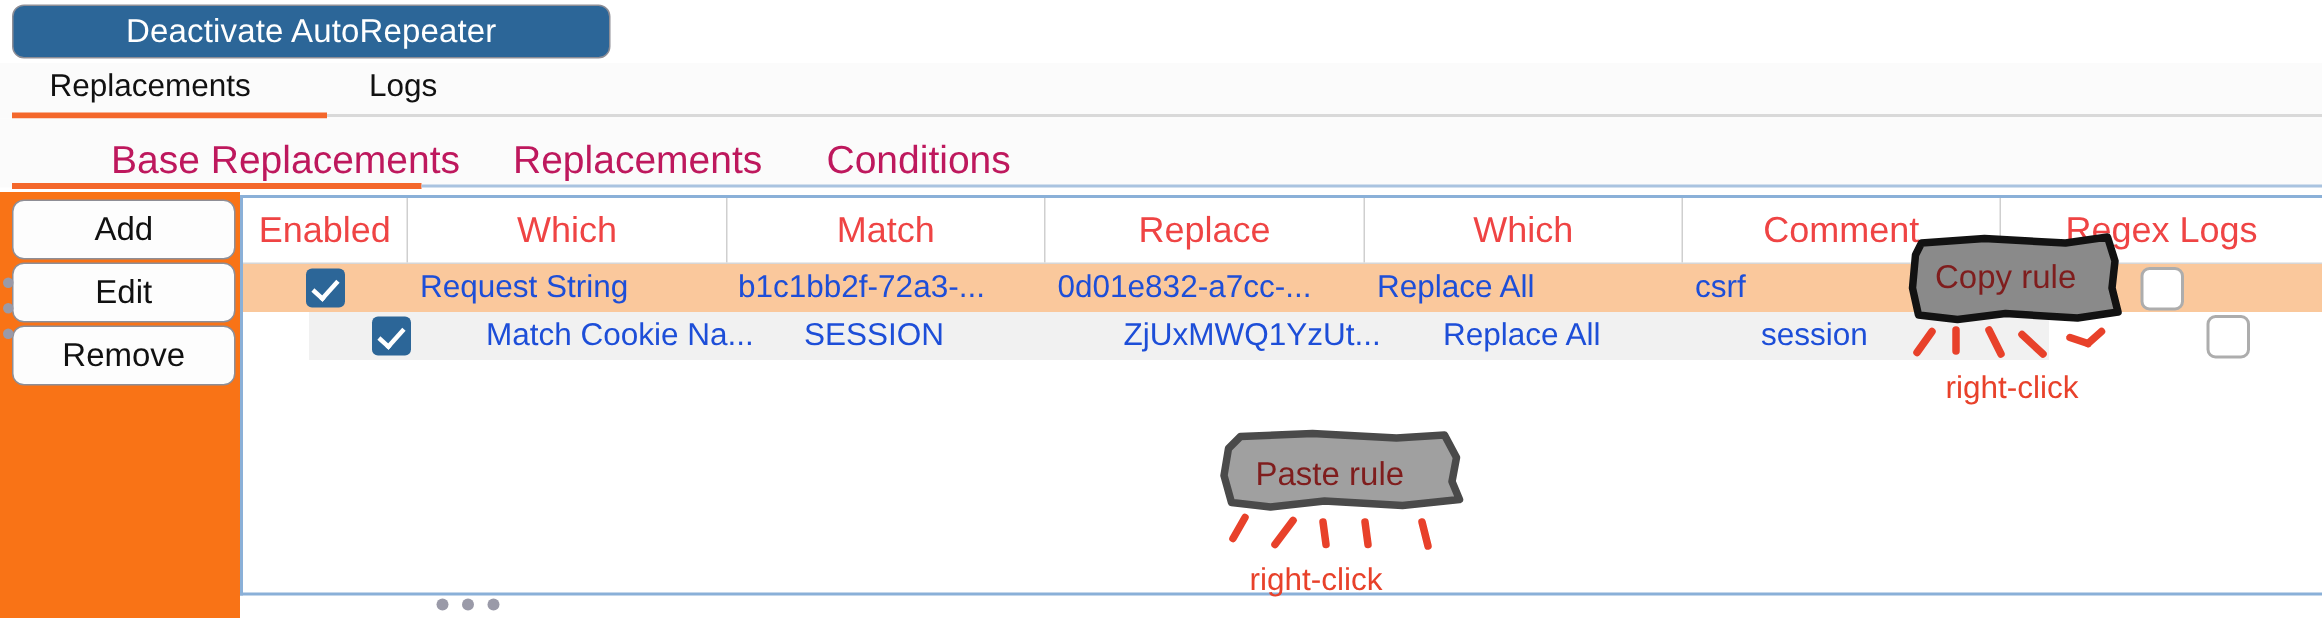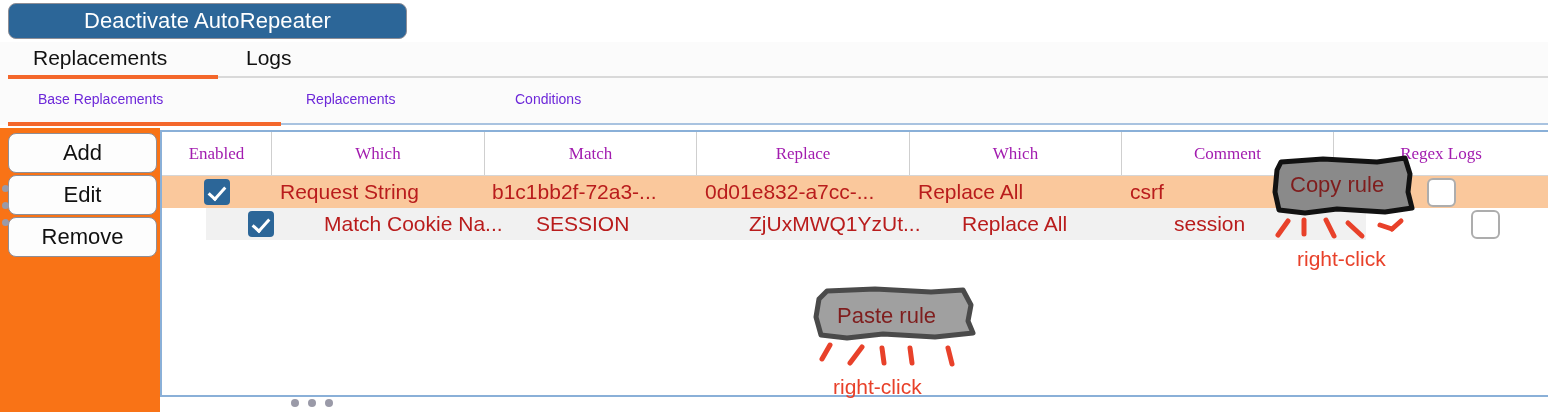--- a/index.html
+++ b/index.html
@@ -53,22 +53,22 @@
   }
 
   
   .tabrow2 {
     position: absolute;
     left: 0; top: 79px; width: 1548px; height: 46px;
     background: #fbfbfb;
   }
   .tabrow2 .tab {
     position: absolute; top: 12px;
-    font-size: 14px; color: #6d28d9;
-    cursor: pointer; white-space: nowrap;
+    font-size: 26px; color: #be185d;
+    cursor: pointer; white-space: nowrap; margin-left: 36px;
   }
   .tabrow2 .tab.t0 { left: 38px; }
   .tabrow2 .tab.t1 { left: 306px; }
   .tabrow2 .tab.t2 { left: 515px; }
   .tabrow2 .underline {
     position: absolute; left: 8px; top: 43px;
     width: 273px; height: 4px; background: #f4672b;
   }
   .tabrow2 .underline-rest {
     position: absolute; left: 281px; top: 44px;
@@ -124,44 +124,43 @@
   .thead {
     position: absolute; left: 0; top: 0;
     width: 1386px; height: 44px;
     background: #ffffff;
     border-bottom: 1px solid #d6d6d6;
     box-sizing: border-box;
   }
   .th {
     position: absolute; top: 0; height: 43px;
     display: flex; align-items: center; justify-content: center;
-    font-size: 17px; color: #a21caf; white-space: nowrap;
+    font-size: 24px; color: #ef4444; white-space: nowrap;
     border-right: 1px solid #cfcfcf;
     box-sizing: border-box;
     cursor: pointer;
-    font-family: Liberation Serif, serif;
   }
   .th.last { border-right: none; }
 
   .trow {
     position: absolute; left: 0; height: 32px;
     width: 1386px;
     cursor: pointer;
   }
   .trow.r0 { top: 44px; background: #fac89c; }
   .trow.r1 { top: 76px; background: #ffffff; margin-left: 44px; }
   .trow.r1 .rowshade {
     position: absolute; left: 0; top: 0;
     width: 1160px; height: 32px; background: #f1f1f1;
   }
 
   .cell {
     position: absolute; top: 0; height: 32px;
     display: flex; align-items: center;
-    font-size: 21px; color: #b91c1c; white-space: nowrap;
+    font-size: 21px; color: #1d4ed8; white-space: nowrap;
     box-sizing: border-box;
   }
   .cell.center { justify-content: center; }
 
   .chk {
     width: 26px; height: 26px;
     background: #2c6698;
     border-radius: 4px;
     position: relative;
     cursor: pointer;

